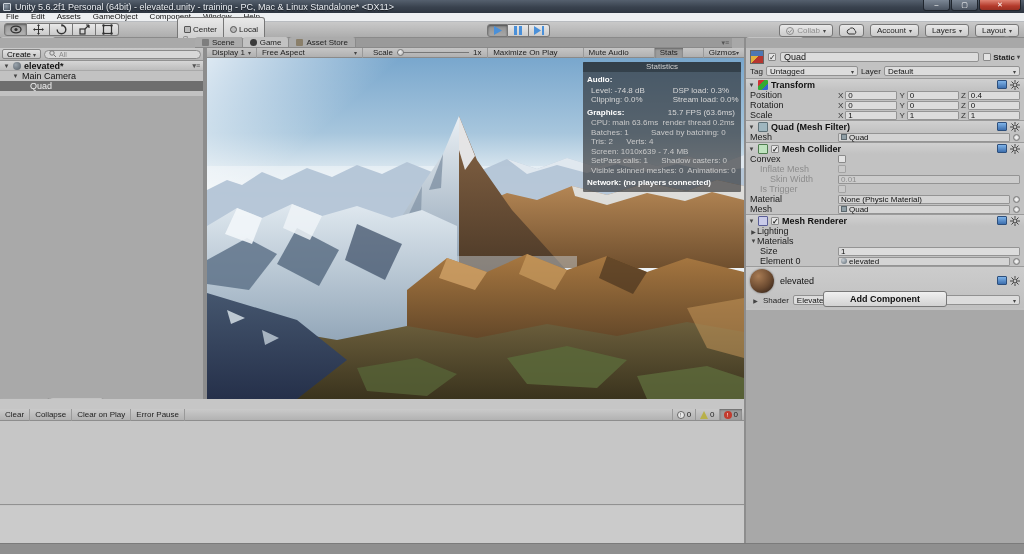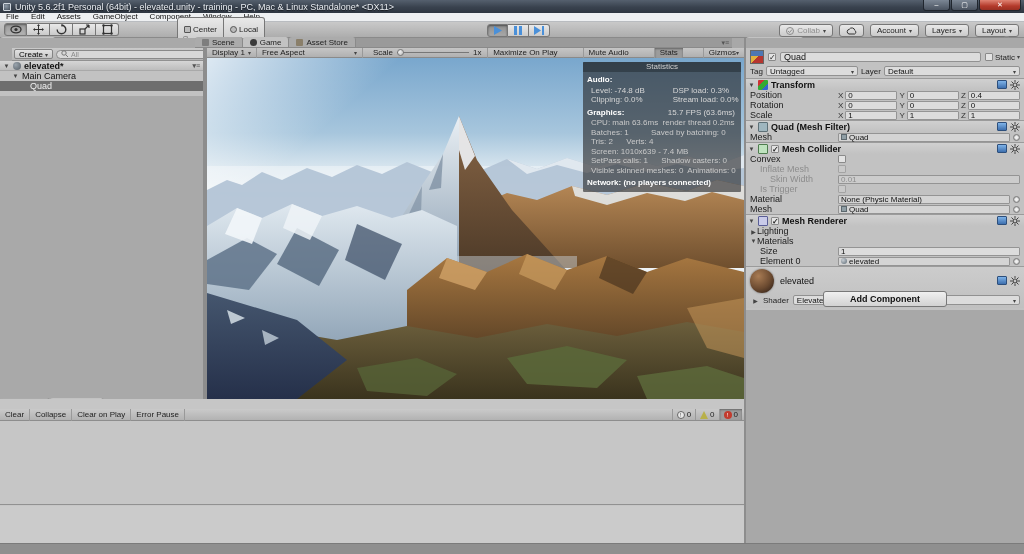--- a/index.html
+++ b/index.html
@@ -56,21 +56,21 @@
     display:flex; align-items:flex-end; font-size:8px; color:#222; }
   .tab { height:10px; padding:0 7px; display:flex; align-items:center; gap:3px;
     background:#ababab; border-right:1px solid #8a8a8a; border-radius:3px 3px 0 0; white-space:nowrap; }
   .tab.active { background:#c2c2c2;margin-top:20px; }
   .tabicon { width:7px; height:7px; background:#7e7e7e; border-radius:1px; flex:0 0 auto; }
   .panelmenu { margin-left:auto; display:flex; gap:3px; padding-right:3px; align-items:center; }
 
   
   .hierarchy { position:absolute; left:0; top:38px; width:203px; height:361px; background:#a9a9a9; }
   .hier-tabbar { left:0; top:0; width:203px; }
-  .hier-controls { position:absolute; top:10px; left:12px; width:203px; height:13px;
+  .hier-controls { position:absolute; top:10px; left:0; width:203px; height:13px;
     background:linear-gradient(#cacaca,#b5b5b5); border-bottom:1px solid #919191;
     display:flex; align-items:center; padding:0 2px; gap:3px; }
   .create-btn { font-size:8px; height:10px; padding:0 4px; display:flex; align-items:center; gap:2px;
     background:linear-gradient(#e2e2e2,#c6c6c6); border:1px solid #848484; border-radius:2px; }
   .searchbox { flex:1; height:9px; background:#d8d8d8; border:1px solid #8a8a8a; border-radius:5px;
     display:flex; align-items:center; padding:0 4px; gap:2px; font-size:7px; color:#888; }
   .tree { position:absolute; top:23px; left:0; width:203px; background:#c2c2c2; }
   .trow { height:10px; display:flex; align-items:center; font-size:9px; color:#111; padding-left:3px; gap:3px; white-space:nowrap; }
   .trow.scene { background:linear-gradient(#d6d6d6,#bdbdbd); font-weight:bold; border-bottom:1px solid #a9a9a9; }
   .trow.selected { background:#6e6e6e; color:#f1f1f1; }
@@ -105,21 +105,21 @@
   .stats-line { padding:0 4px 0 8px; white-space:pre; color:#c9c9c9; }
   .stats-net { color:#fff; font-weight:bold; padding:3px 4px 0; }
 
   
   .inspector { position:absolute; left:746px; top:38px; width:278px; height:505px; background:#a8a8a8; }
   .insp-body { position:absolute; left:0; top:10px; width:278px; background:#c2c2c2; padding-bottom:2px; }
   .insp-head { padding:2px 4px 1px; display:flex; align-items:center; gap:4px; }
   .cube-icon { width:14px; height:14px; position:relative; background:linear-gradient(135deg,#e0b13e 50%,#b5352f 50%); border:1px solid #666; }
   .cube-icon:after { content:""; position:absolute; left:0; top:0; width:100%; height:45%; background:#4d77b3; }
   .namefld { flex:1; height:10px; background:#dcdcdc; border:1px solid #919191; font-size:9px; padding:0 3px; line-height:9px; color:#111; border-radius:2px; }
-  .static-wrap { display:flex; gap:2px; font-size:8px; color:#222; }
+  .static-wrap { display:flex; gap:2px; font-size:8px; color:#222;font-weight:bold; }
   .cb { width:8px; height:8px; background:#e3e3e3; border:1px solid #8a8a8a; border-radius:1px;
     font-size:8px; line-height:7px; text-align:center; color:#222; flex:0 0 auto; }
   .cb.dis { background:#c9c9c9; border-color:#a3a3a3; }
   .tagrow { display:flex; align-items:center; gap:3px; padding:1px 4px 2px; font-size:8px; color:#222; }
   .dd { height:10px; background:#dcdcdc; border:1px solid #919191; border-radius:2px; font-size:8px;
     display:flex; align-items:center; padding:0 3px; color:#111; gap:2px; }
   .dd .caret { margin-left:auto; }
   .comp-hdr { height:12px; border-top:1px solid #9b9b9b; background:linear-gradient(#d0d0d0,#c2c2c2);
     display:flex; align-items:center; gap:3px; padding:0 4px 0 2px; font-size:9px; font-weight:bold; color:#111; }
   .comp-hdr .hdr-right { margin-left:auto; display:flex; gap:3px; align-items:center; }

